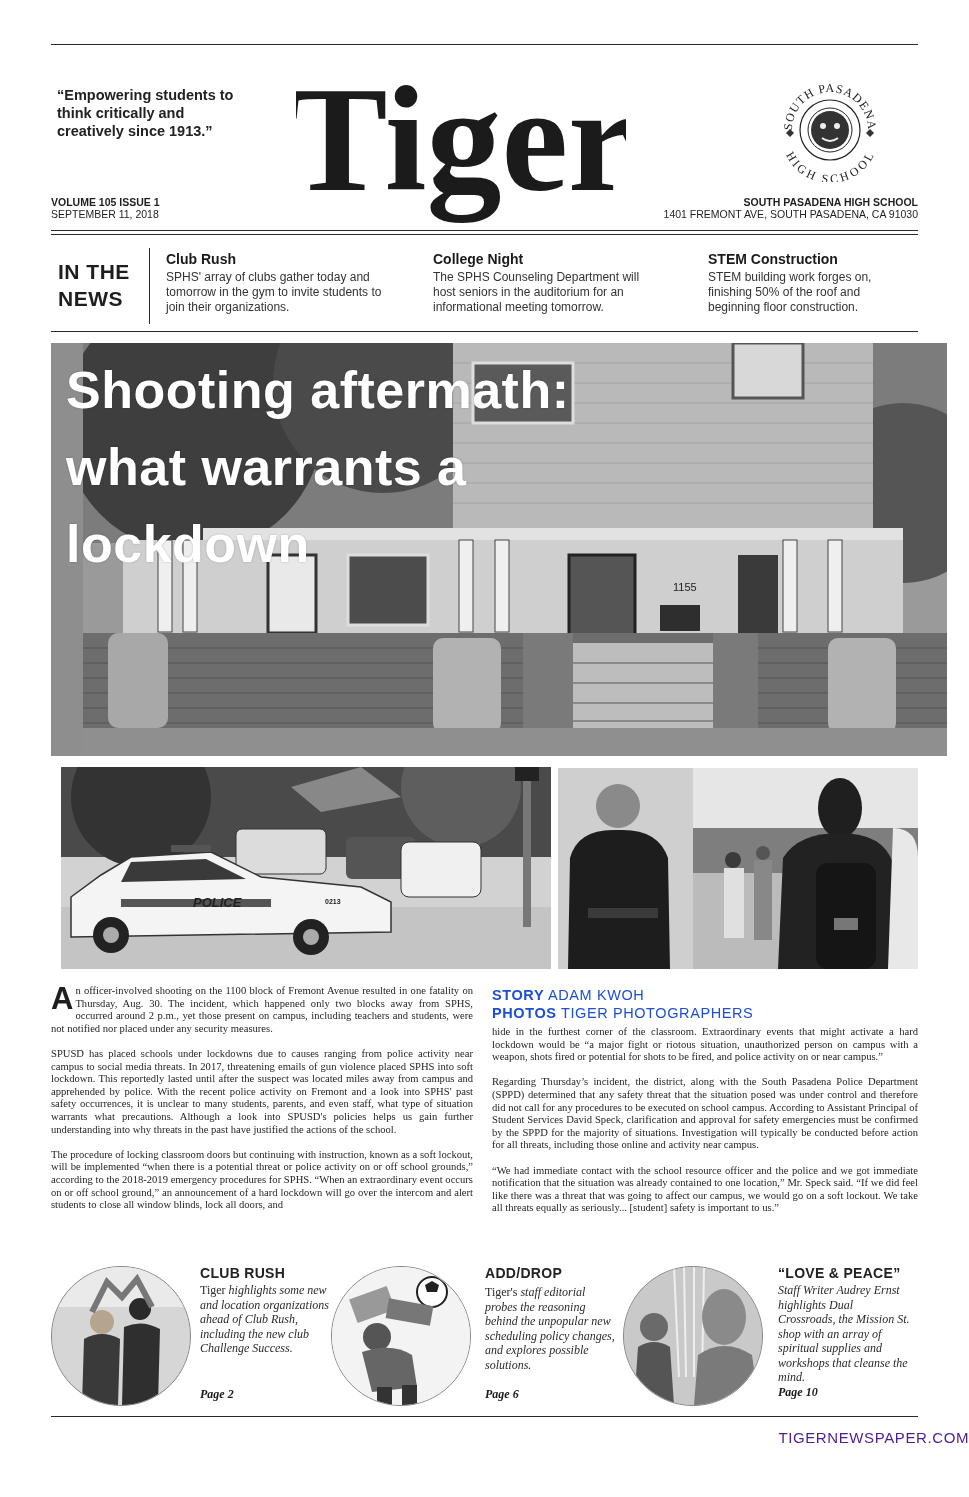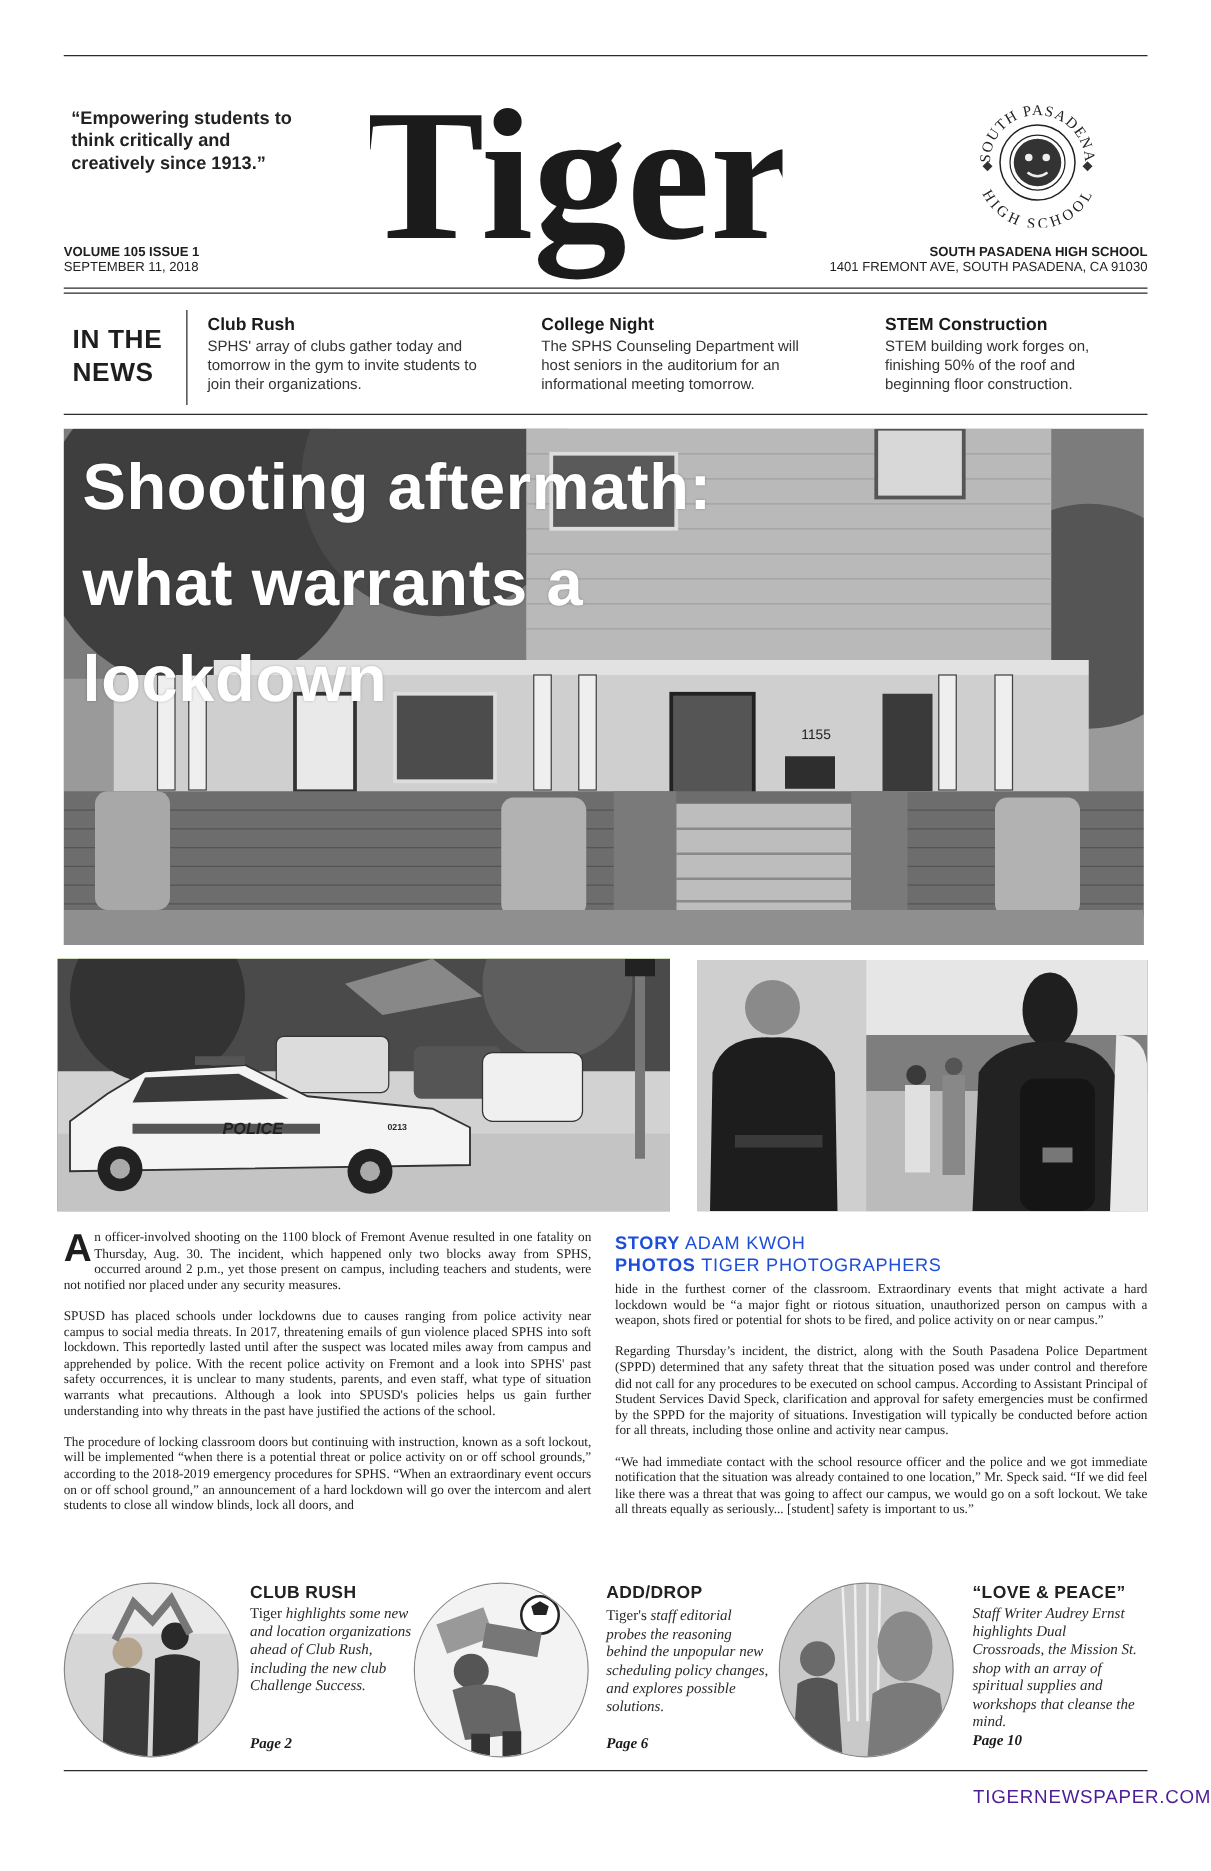--- a/index.html
+++ b/index.html
@@ -19,25 +19,25 @@
   .seal { left: 778px; top: 78px; width: 104px; height: 104px; }
 
   
   .itn-label { left: 58px; top: 258px; width: 84px; font-size: 21px; line-height: 27px; font-weight: 700; text-align: left; letter-spacing: 0.5px; }
   .itn-divider { left: 149px; top: 248px; width: 1px; height: 76px; background: #2a2a2a; }
   .itn-item { top: 252px; font-size: 12px; line-height: 15px; color: #333; }
   .itn-item h3 { margin: 0 0 3px 0; font-size: 14px; font-weight: 700; color: #1a1a1a; }
   .itn-item p { margin: 0; }
 
   
-  .hero { left: 51px; top: 343px; width: 864px; height: 413px; overflow: hidden; background: #8e8e8e; }
+  .hero { left: 51px; top: 343px; width: 864px; height: 413px; overflow: hidden; background: #8e8e8e; padding-left: 32px; }
   .hero svg { display: block; }
   .headline { left: 66px; top: 352px; width: 620px; font-size: 52px; line-height: 77px; font-weight: 700; color: #ffffff; letter-spacing: 0.5px; text-shadow: 0 0 2px rgba(0,0,0,0.25); }
 
-  .photo2 { left: 46px; top: 767px; width: 490px; height: 202px; overflow: hidden; background: #4d7c0f; }
+  .photo2 { left: 61px; top: 767px; width: 490px; height: 202px; overflow: hidden; background: #86efac; }
   .photo3 { left: 558px; top: 768px; width: 360px; height: 201px; overflow: hidden; background: #999; }
 
   
   .col { top: 985px; width: 422px; font-size: 10.6px; line-height: 12.6px; text-align: justify; color: #1e1e1e; }
   .col p { margin: 0 0 12.6px 0; }
   .dropcap { float: left; font-family: "Liberation Sans", sans-serif; font-weight: 700; font-size: 31px; line-height: 24px; margin: 2px 2px 0 0; }
   .byline { left: 492px; top: 986px; font-size: 14.5px; line-height: 18px; letter-spacing: 0.6px; color: #1d4ed8; }
   .byline b { font-weight: 700; }
 
   

